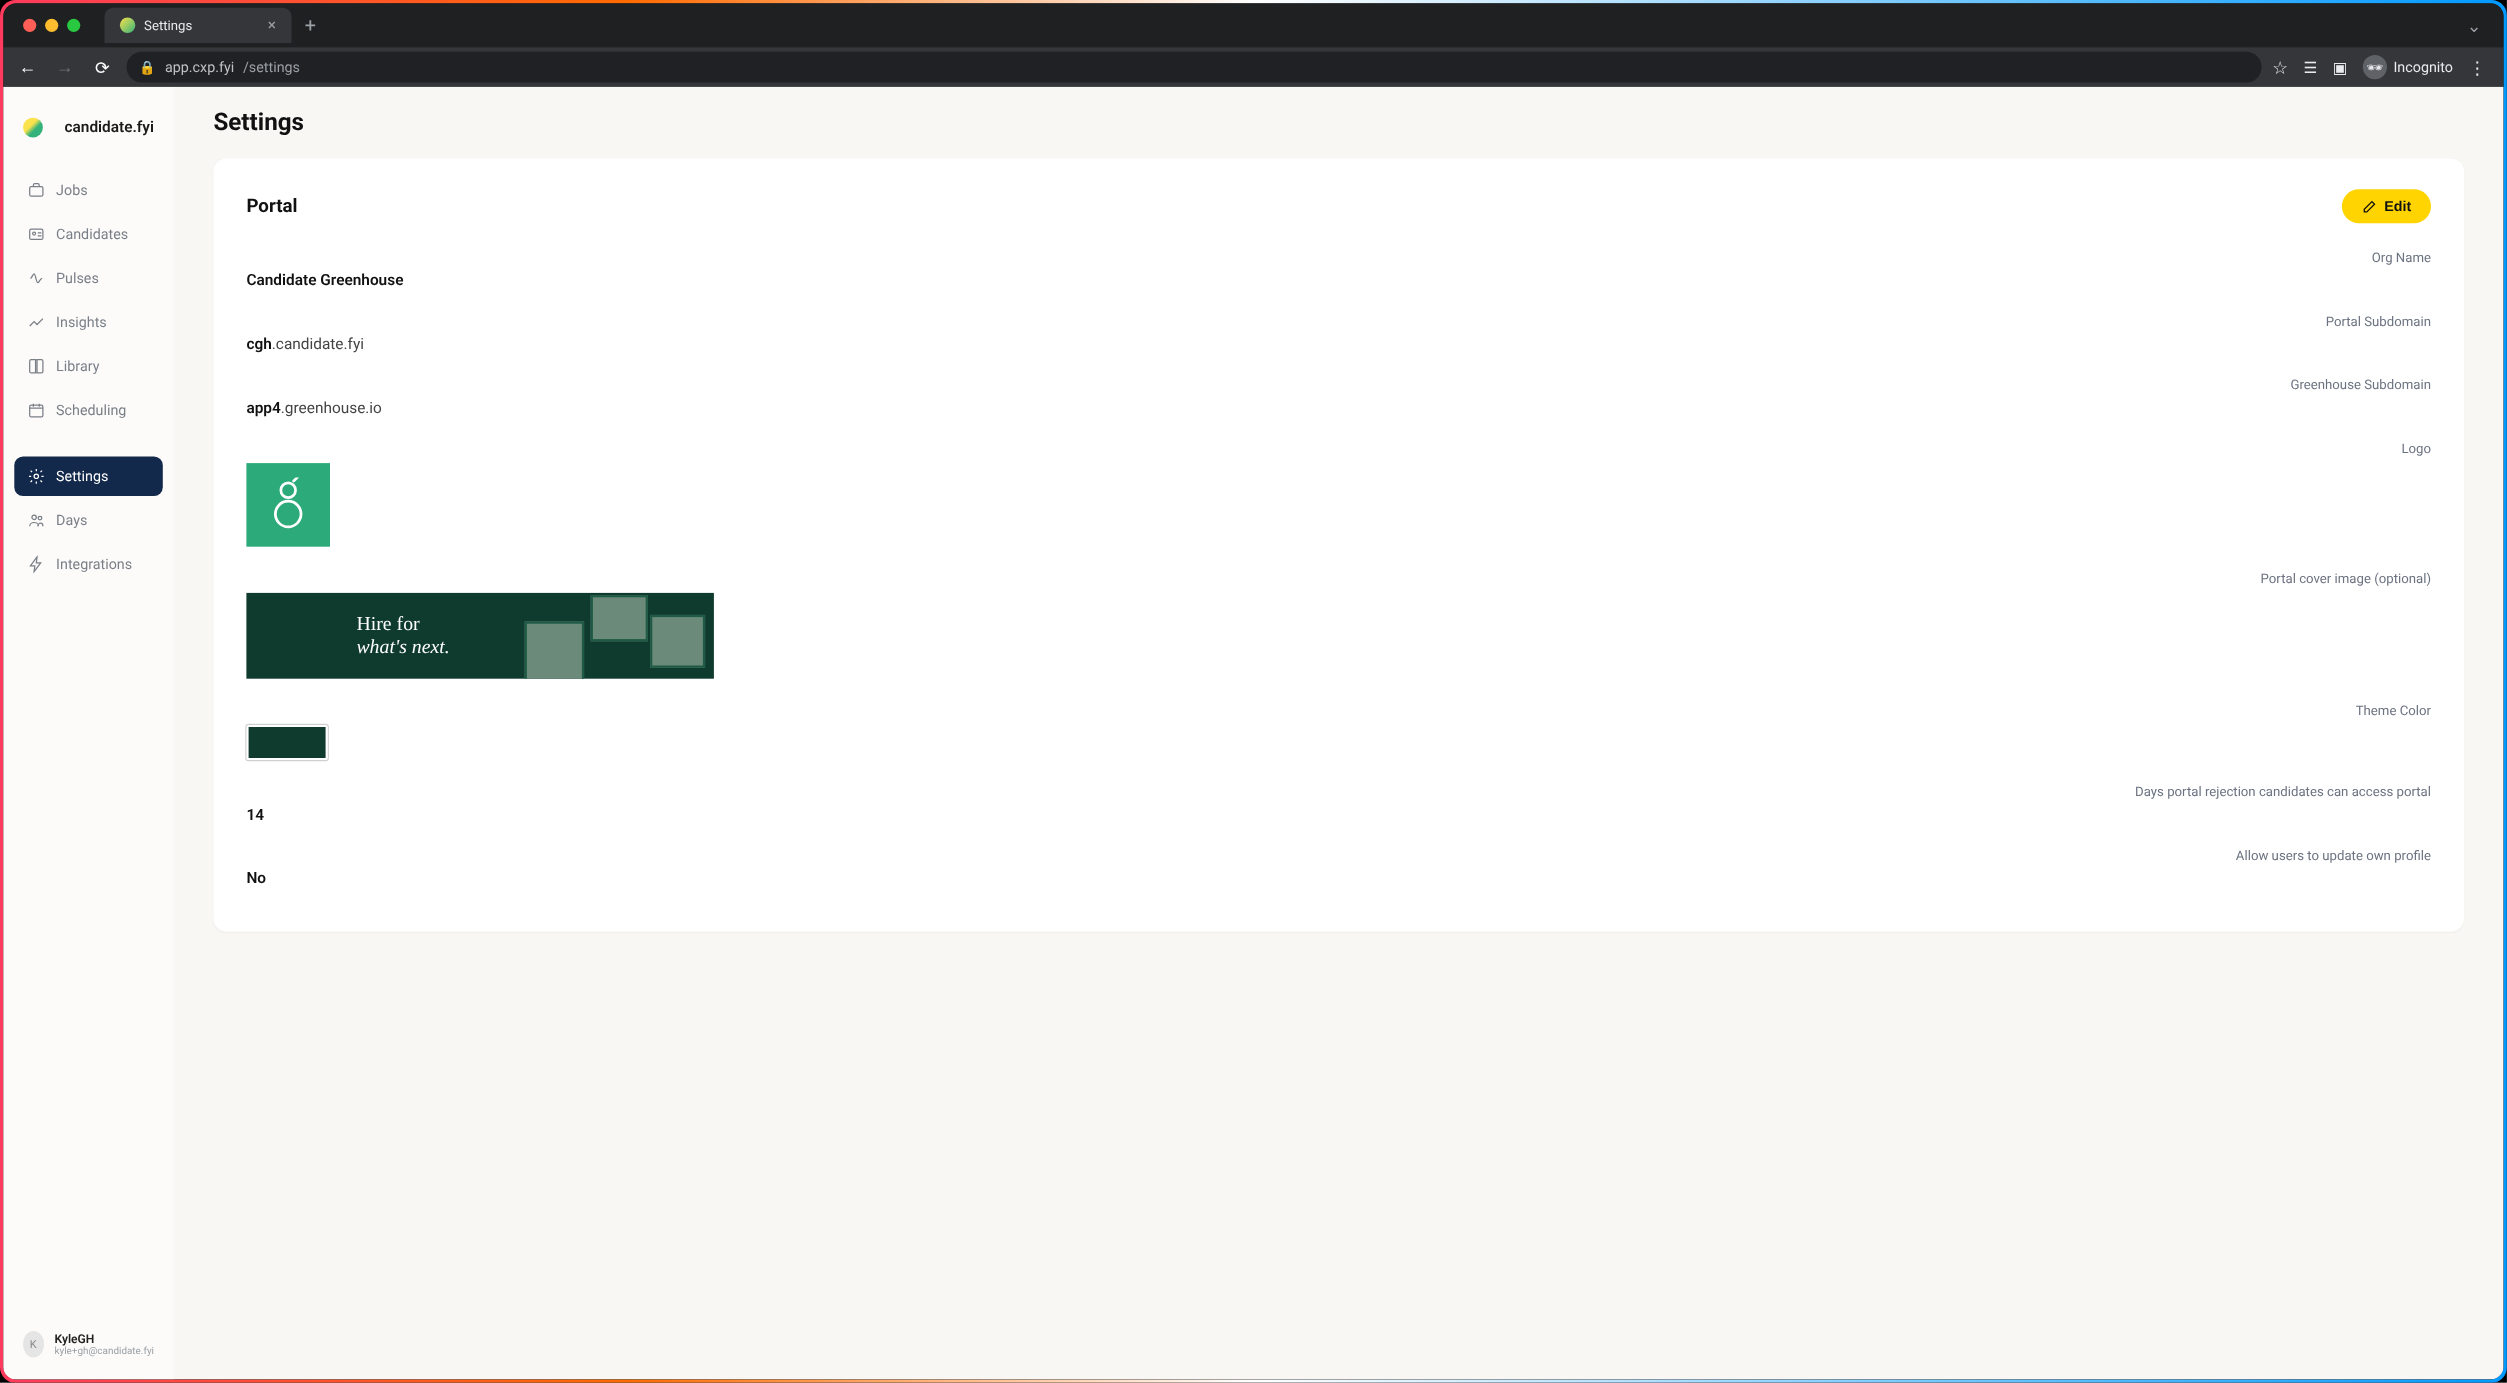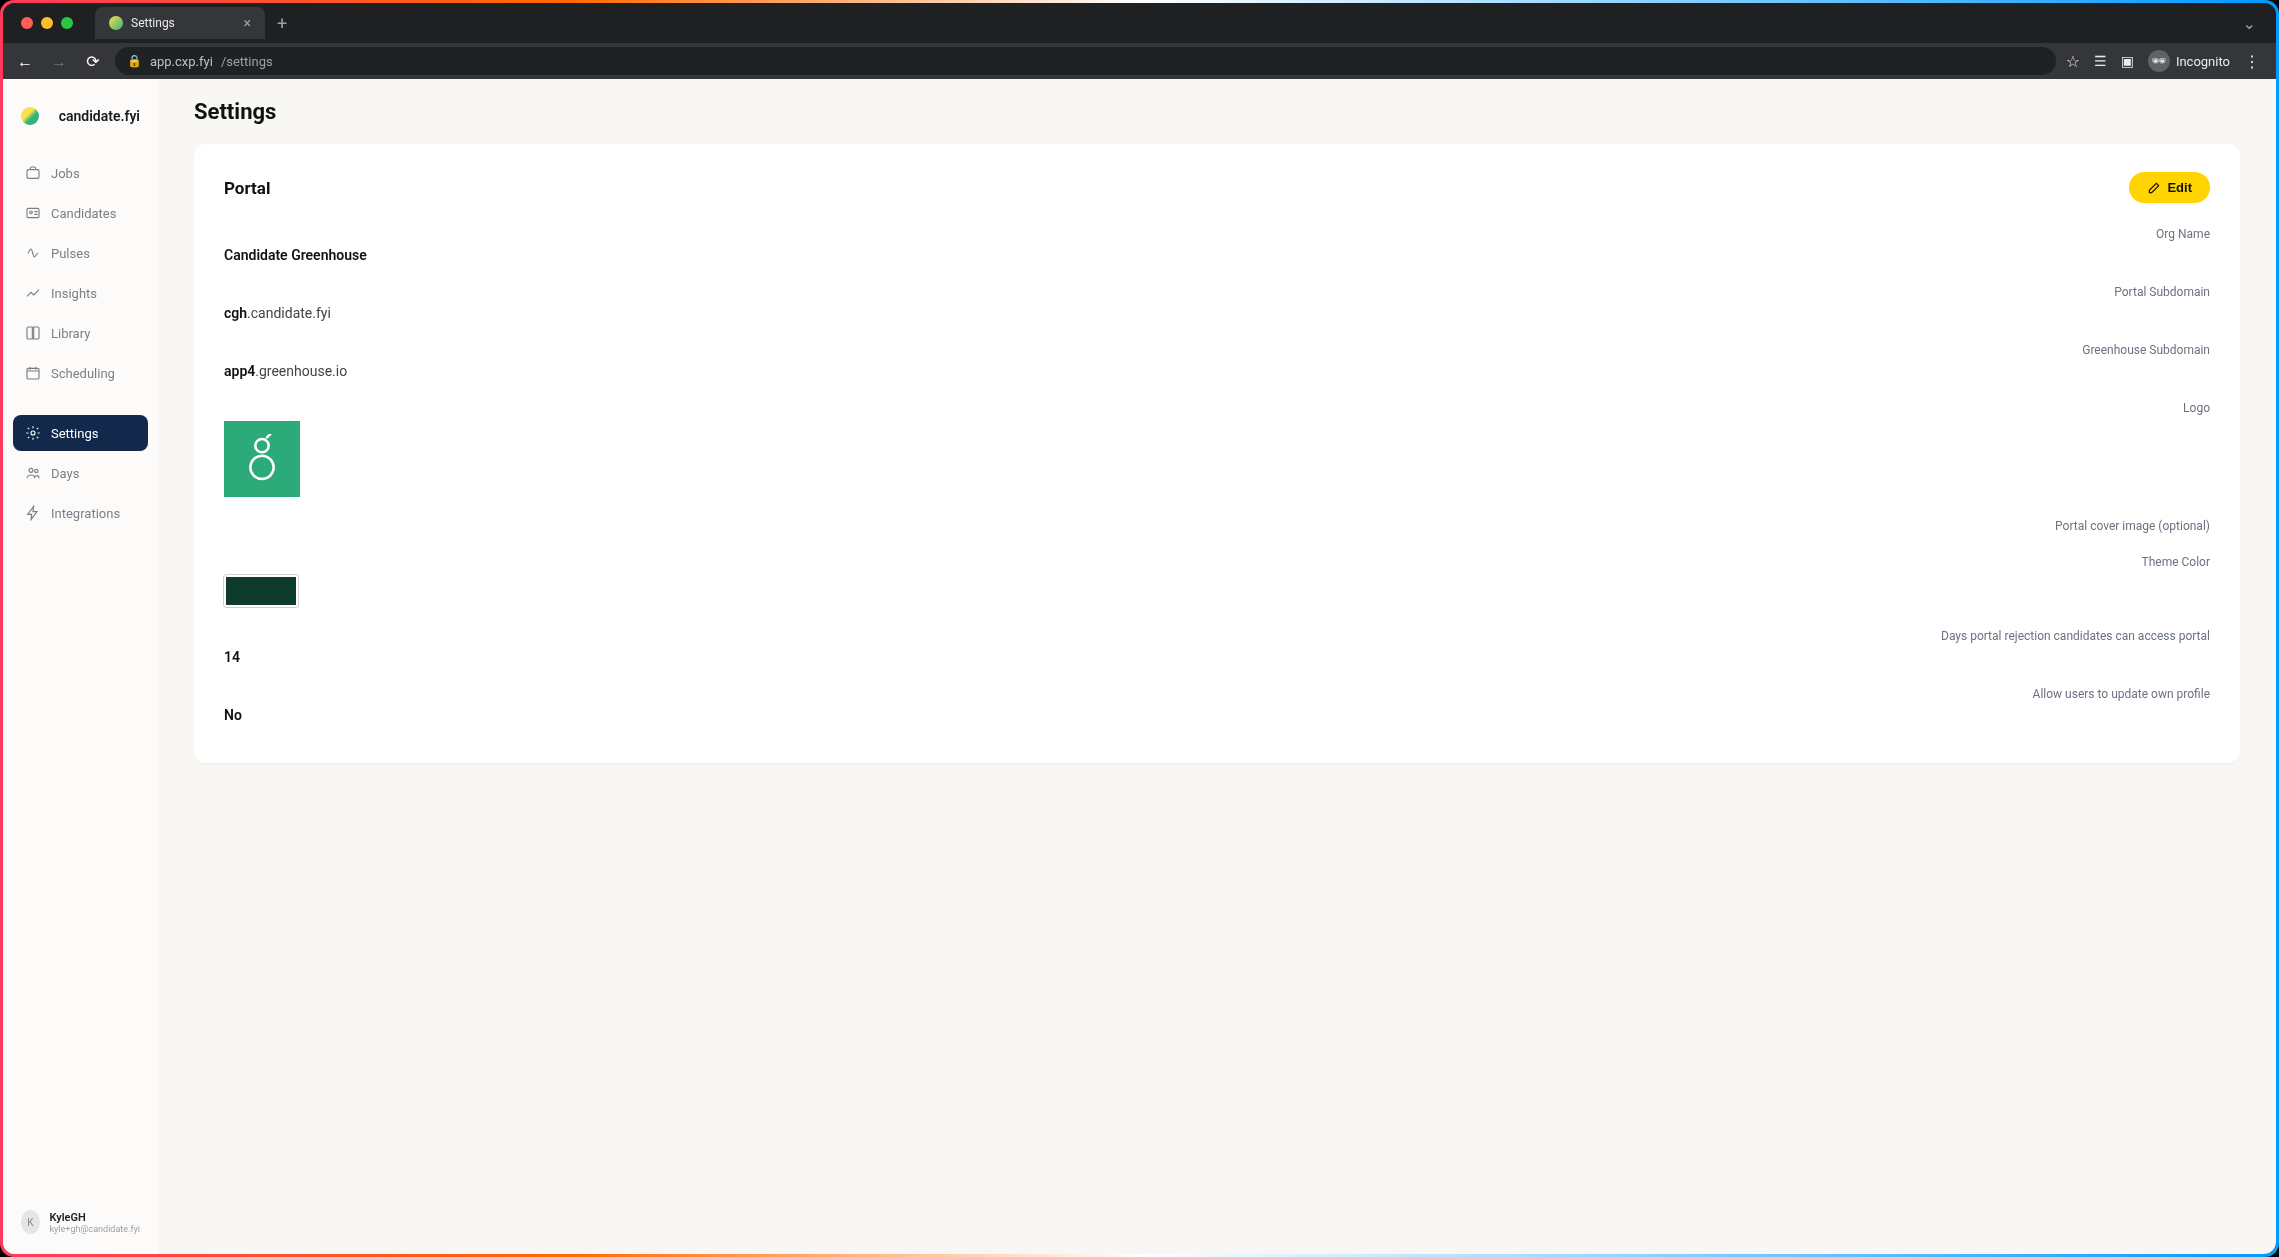--- a/index.html
+++ b/index.html
@@ -243,20 +243,29 @@
               <svg viewBox="0 0 40 60">
                 <circle cx="20" cy="14" r="8"></circle>
                 <circle cx="20" cy="40" r="14"></circle>
                 <path d="M26 4l4-4" stroke-linecap="round"></path>
               </svg>
             </div>
           </div>
 
           <div class="field">
             <div class="field-label">Portal cover image (optional)</div>
+            <div class="cover">
+              <div class="cover-text">
+                <span>Hire for</span><br>
+                <em>what's next.</em>
+              </div>
+              <div class="cover-photo cp1"></div>
+              <div class="cover-photo cp2"></div>
+              <div class="cover-photo cp3"></div>
+            </div>
           </div>
 
           <div class="field">
             <div class="field-label">Theme Color</div>
             <div class="theme-box" title="#0f3b2e"></div>
           </div>
 
           <div class="field">
             <div class="field-label">Days portal rejection candidates can access portal</div>
             <div class="field-value">14</div>

